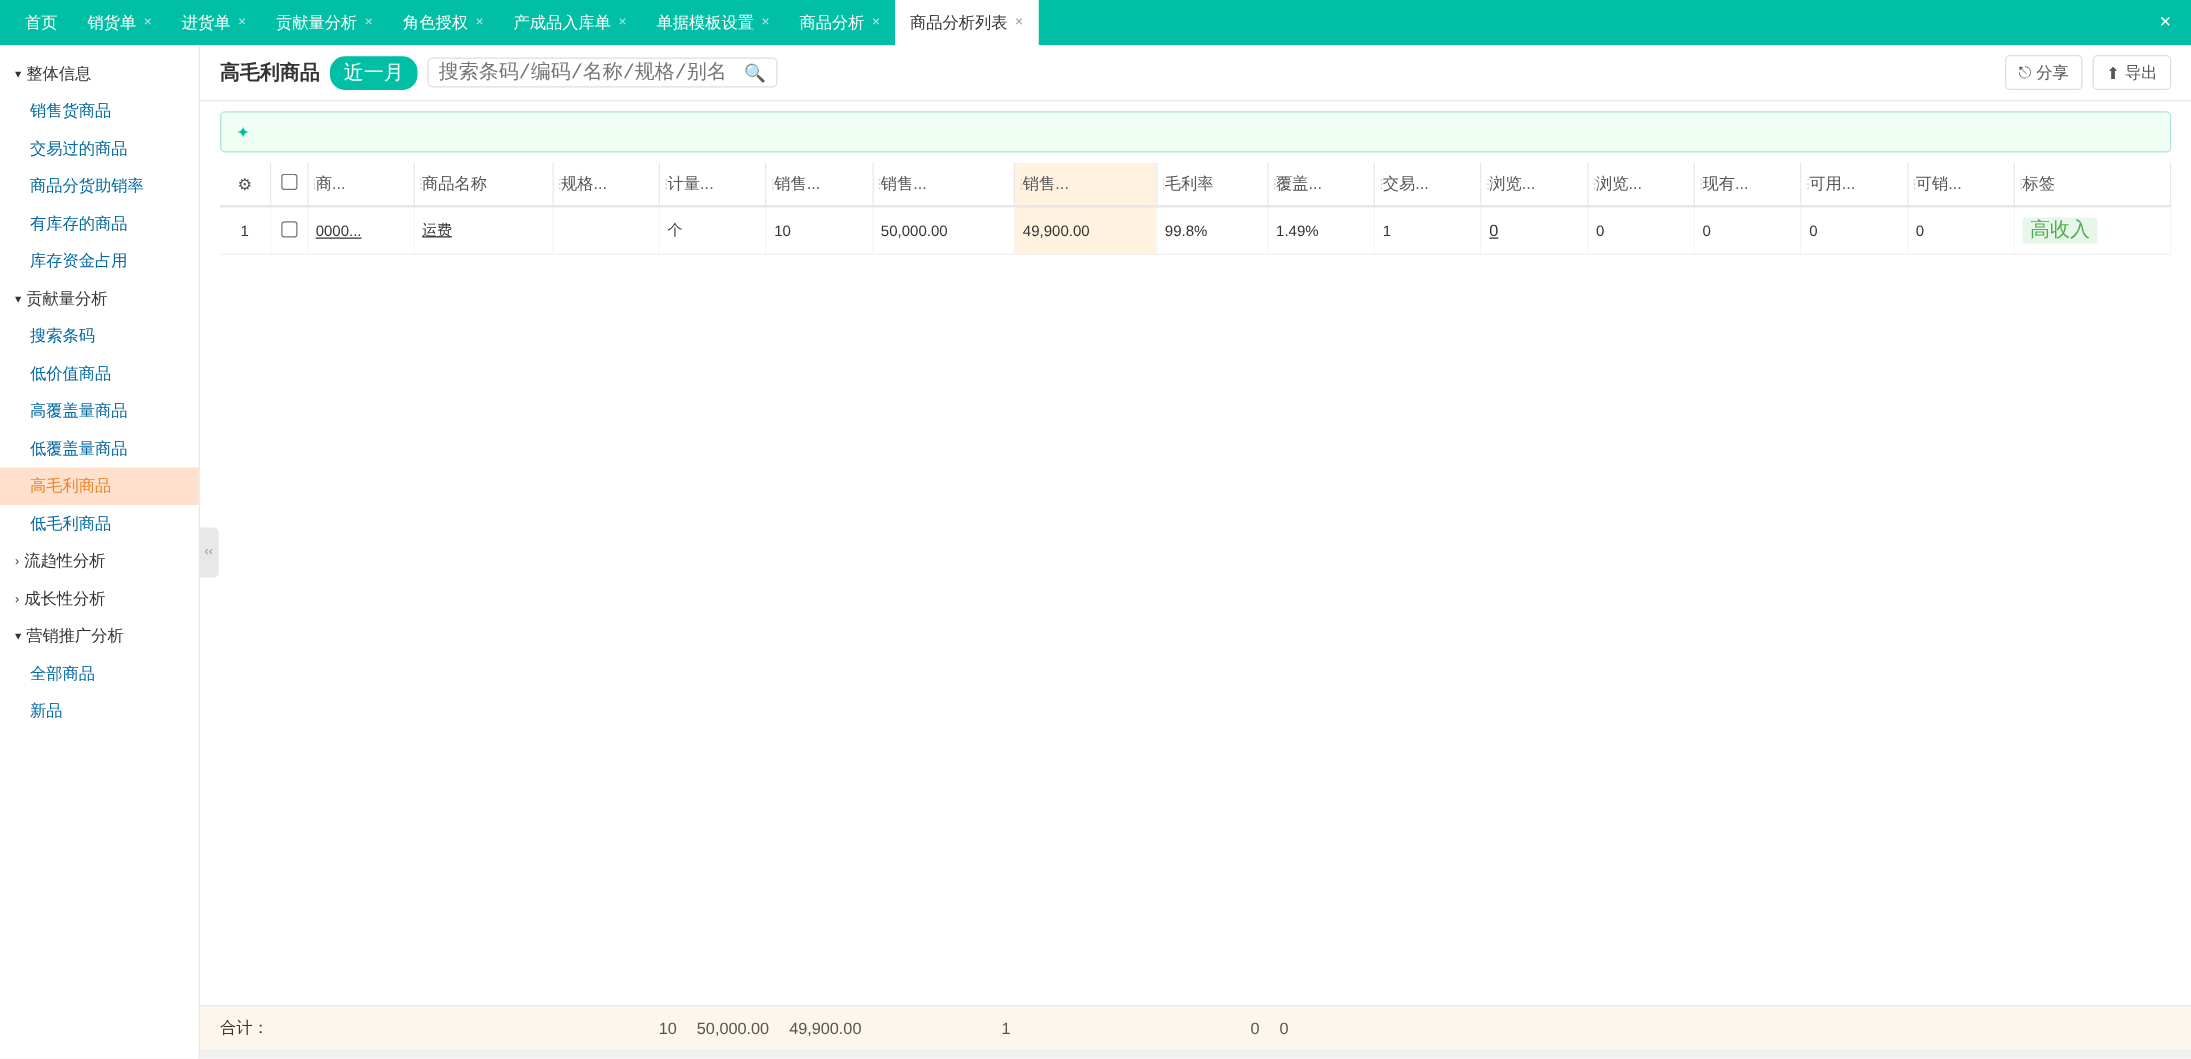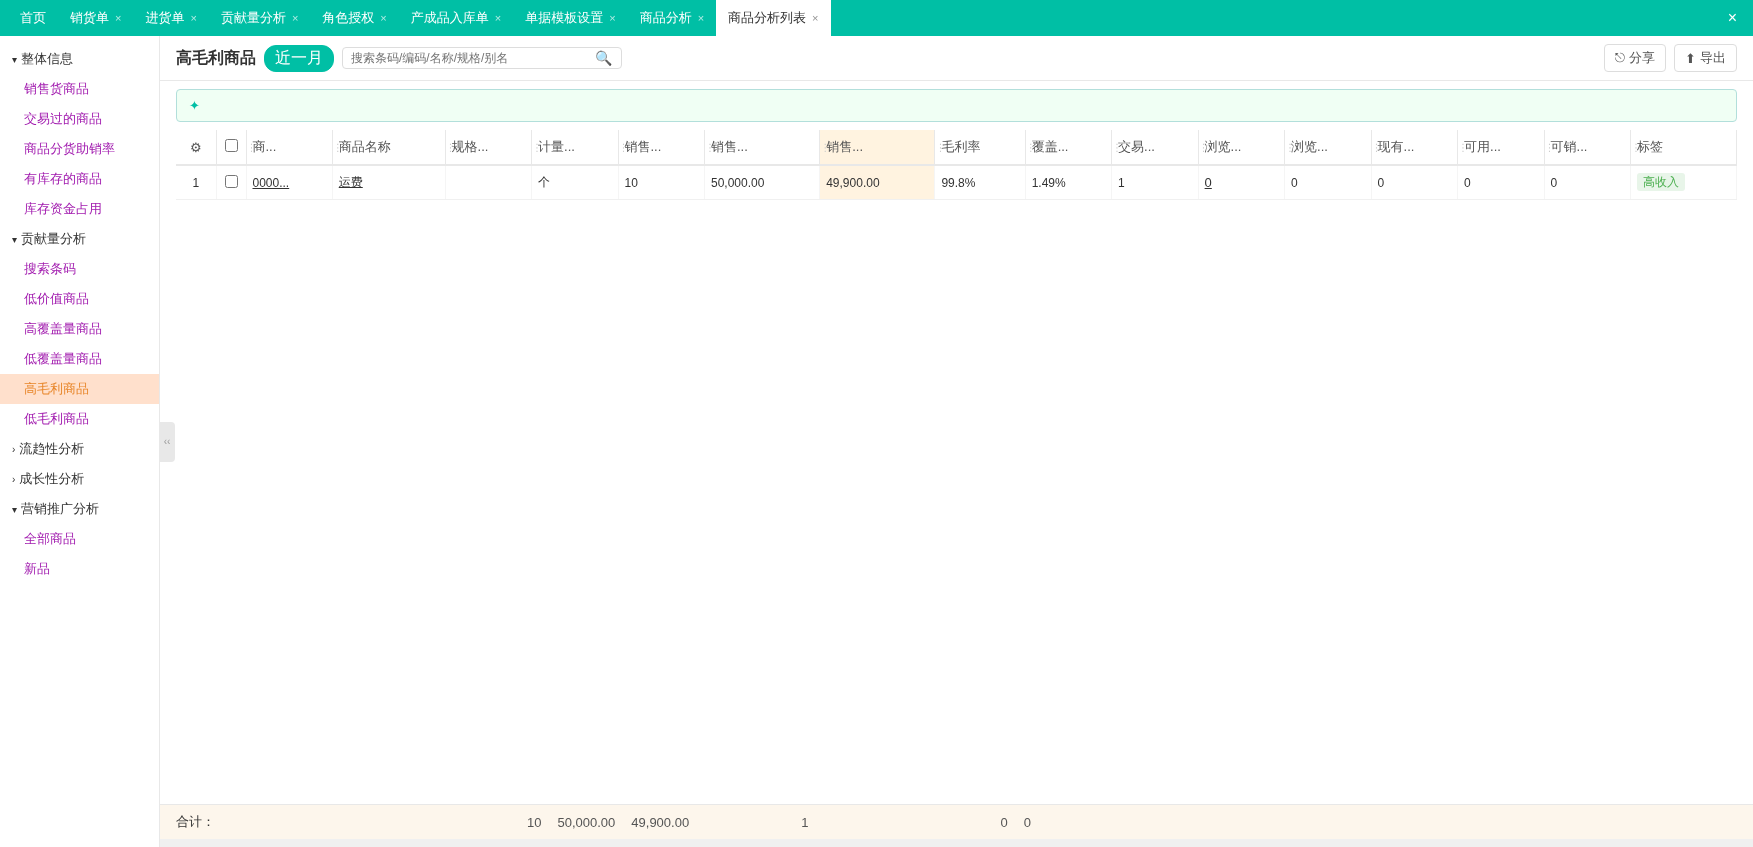--- a/index.html
+++ b/index.html
@@ -64,21 +64,21 @@
       color: #333;
       font-size: 13px;
       cursor: pointer;
     }
     .sidebar-group-title .arrow {
       margin-right: 4px;
       font-size: 10px;
     }
     .sidebar-item {
       padding: 6px 12px 6px 24px;
-      color: #a21caf;
+      color: #0369a1;
       cursor: pointer;
       font-size: 12px;
     }
     .sidebar-item.active {
       background: #ffe0cc;
       color: #e8862a;
     }
 
     
     .content-area {
@@ -141,23 +141,24 @@
       align-items: center;
       border: 1px solid #ddd;
       border-radius: 4px;
       padding: 2px 8px;
       flex: 1;
       max-width: 280px;
     }
     .search-box input {
       border: none;
       outline: none;
-      font-size: 12px;
+      font-size: 16px;
       color: #999;
       width: 100%;
+      font-family: Liberation Mono, monospace;
     }
     .search-icon { color: #999; font-size: 14px; }
     .header-spacer { flex: 1; }
     .action-btn {
       display: flex;
       align-items: center;
       gap: 4px;
       padding: 4px 10px;
       border: 1px solid #ddd;
       border-radius: 4px;
@@ -221,21 +222,21 @@
       color: #333;
       border-bottom: 1px solid #f0f0f0;
       white-space: nowrap;
       border-right: 1px solid #f5f5f5;
     }
     .tag-high {
       background: #e8f5e9;
       color: #4caf50;
       padding: 2px 6px;
       border-radius: 3px;
-      font-size: 12px;
+      font-size: 16px;
     }
     .col-num { width: 40px; text-align: center; }
     .col-checkbox { width: 30px; text-align: center; }
 
     
     .content-footer {
       background: #fdf6ec;
       border-top: 1px solid #e8e8e8;
       padding: 8px 16px;
       display: flex;

